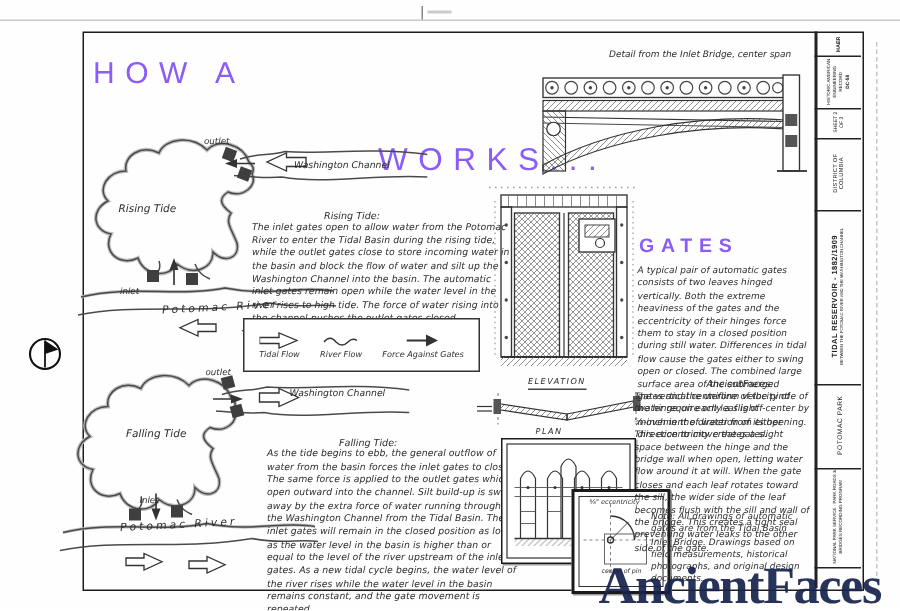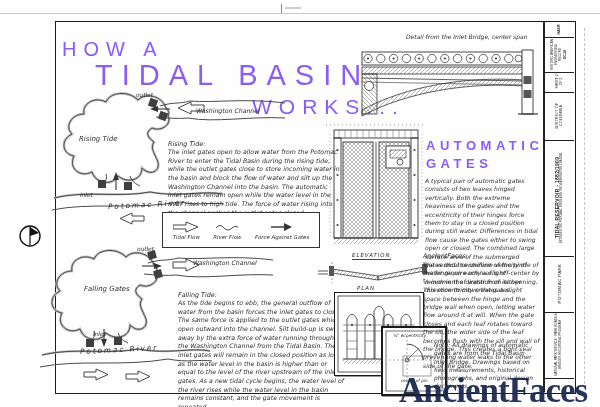--- a/index.html
+++ b/index.html
@@ -1,21 +1,21 @@
 <!DOCTYPE html>
 <html><head>
 <meta charset="utf-8">
 <style>
   html,body{margin:0;padding:0;background:#fff;}
   #sheet{position:relative;width:600px;height:407px;background:#fefefe;overflow:hidden;
          font-family:"Liberation Sans",sans-serif;}
   .abs{position:absolute;}
   .hw{font-family:"DejaVu Sans",sans-serif;font-style:italic;color:#2d2d2d;}
   .para{font-size:6.2px;line-height:1.4;letter-spacing:.05px;}
-  .phead{font-size:6.4px;margin-bottom:1px;}
+  .phead{font-size:6.4px;margin-bottom:1px;margin-left:48px;}
   .maplabel{font-size:5.8px;white-space:nowrap;}
   .bigtitle{font-family:"Liberation Sans",sans-serif;color:#8b5cf6;white-space:nowrap;}
   .ln{background:#222;}
   .thin{background:#c9c9c9;}
   .vcellwrap{transform-origin:0 0;transform:rotate(-90deg);display:flex;flex-direction:column;
              align-items:center;justify-content:center;text-align:center;color:#222;
              font-family:"Liberation Sans",sans-serif;}
   .inset{background:#fff;border:1.6px solid #1a1a1a;box-shadow:1px 1px 0 #999;}
   .legendbox{border:1px solid #333;background:#fff;display:flex;align-items:center;
              justify-content:space-around;padding:2px 3px;}
@@ -43,21 +43,20 @@
 
   <div class="abs thin" style="left:0;top:13px;width:600px;height:1px;"></div>
   <div class="abs" style="left:281px;top:4px;width:1px;height:9px;background:#888;"></div>
   <div class="abs" style="left:285px;top:7px;width:16px;height:2px;background:#ccc;"></div>
   <div class="abs" style="left:584px;top:28px;width:1px;height:356px;border-left:1px dashed #c4c4c4;"></div>
 
   <div class="abs" style="left:55px;top:21px;width:519px;height:371px;border:1.6px solid #1d1d1d;"></div>
   <div class="abs ln" style="left:543px;top:21px;width:1.5px;height:371px;"></div>
 
   <div class="abs bigtitle" style="left:62px;top:38px;font-size:20px;letter-spacing:7px;">HOW A</div>
-  <div class="abs bigtitle" style="left:95px;top:59px;font-size:29px;letter-spacing:9px;font-weight:500;">TIDAL BASIN</div>
   <div class="abs bigtitle" style="left:252px;top:95px;font-size:21px;letter-spacing:7px;">WORKS...</div>
 
   <div class="abs hw" style="left:406px;top:33px;font-size:6px;">Detail from the Inlet Bridge, center span</div>
   <svg class="abs" style="left:356px;top:26px;" width="184" height="92" viewBox="0 0 184 92">
     <rect x="6" y="26" width="162" height="13" fill="none" stroke="#333" stroke-width="0.9"></rect>
     <g stroke="#444" fill="none" stroke-width="0.8">
       <circle cx="12" cy="32.5" r="4.2"></circle>
         <circle cx="24.8" cy="32.5" r="4.2"></circle>
         <circle cx="37.6" cy="32.5" r="4.2"></circle>
       <circle cx="50.4" cy="32.5" r="4.2"></circle>
@@ -175,21 +174,21 @@
     <path d="M2,124 C40,116 84,124 130,116 C150,120 162,116 174,118" fill="none" stroke="#4a4a4a" stroke-width="1"></path>
     <g transform="translate(46,126)">
         <polygon points="0,3 12,3 12,0 24,5.5 12,11 12,8 0,8" fill="none" stroke="#333" stroke-width="0.9"></polygon>
       </g>
     <g transform="translate(88,128)">
         <polygon points="0,3 12,3 12,0 24,5.5 12,11 12,8 0,8" fill="none" stroke="#333" stroke-width="0.9"></polygon>
       </g>
   </svg>
   <div class="abs hw maplabel" style="left:137px;top:246px;">outlet</div>
   <div class="abs hw maplabel" style="left:193px;top:259px;font-size:6.2px;">Washington Channel</div>
-  <div class="abs hw maplabel" style="left:84px;top:285px;font-size:7px;">Falling Gates</div>
+  <div class="abs hw maplabel" style="left:84px;top:285px;font-size:7px;">Falling Tide</div>
   <div class="abs hw maplabel" style="left:93px;top:331px;">inlet</div>
   <div class="abs hw maplabel" style="left:80px;top:345px;font-size:7.2px;letter-spacing:2px;transform:rotate(-3deg);">Potomac River</div>
 
   <div class="abs hw phead" style="left:178px;top:291px;">Falling Tide:</div>
   <div class="abs hw para" style="left:178px;top:299px;width:167px;">As the tide begins to ebb, the general outflow of water from the basin forces the inlet gates to close.  The same force is applied to the outlet gates which open outward into the channel.  Silt build-up is swept away by the extra force of water running through the Washington Channel from the Tidal Basin.  The inlet gates will remain in the closed position as long as the water level in the basin is higher than or equal to the level of the river upstream of the inlet gates.  As a new tidal cycle begins, the water level of the river rises while the water level in the basin remains constant, and the gate movement is repeated.</div>
 
   <svg class="abs" style="left:326px;top:120px;" width="100" height="130" viewBox="0 0 100 130">
     <line x1="0" y1="5" x2="100" y2="5" stroke="#9a9a9a" stroke-width="1" stroke-dasharray="1,3"></line>
     <line x1="4" y1="14" x2="4" y2="118" stroke="#9a9a9a" stroke-width="0.8" stroke-dasharray="1,2.5"></line>
     <line x1="96" y1="14" x2="96" y2="118" stroke="#9a9a9a" stroke-width="0.8" stroke-dasharray="1,2.5"></line>
@@ -284,21 +283,20 @@
       <line x1="24" y1="8" x2="24" y2="58" stroke="#777" stroke-width="0.6" stroke-dasharray="2,2"></line>
       <path d="M24,16 A16,16 0 0 1 40,32" fill="none" stroke="#333" stroke-width="0.9"></path>
       <circle cx="24" cy="32" r="2" fill="none" stroke="#333" stroke-width="0.9"></circle>
       <rect x="20" y="28" width="28" height="20" fill="none" stroke="#555" stroke-width="0.6"></rect>
       <line x1="24" y1="32" x2="36" y2="20" stroke="#333" stroke-width="0.6"></line>
     </svg>
     <div class="abs hw" style="left:10px;top:5px;font-size:4.4px;white-space:nowrap;">⅝" eccentricity</div>
     <div class="abs hw" style="left:18px;top:50px;font-size:4.2px;white-space:nowrap;">center of pin</div>
   </div>
 
-  <div class="abs bigtitle" style="left:426px;top:138px;font-size:13px;letter-spacing:4.5px;font-weight:600;">AUTOMATIC</div>
   <div class="abs bigtitle" style="left:426px;top:156px;font-size:13px;letter-spacing:4.5px;font-weight:600;">GATES</div>
   <div class="abs hw para" style="left:425px;top:177px;width:113px;font-size:6px;">A typical pair of automatic gates consists of two leaves hinged vertically.  Both the extreme heaviness of the gates and the eccentricity of their hinges force them to stay in a closed position during still water.  Differences in tidal flow cause the gates either to swing open or closed.  The combined large surface area of the submerged gates and the uniform velocity of water require only a slight movement of water from either direction to move the gates.</div>
 
   <div class="abs hw phead" style="left:423px;top:252px;">AncientFaces:</div>
   <div class="abs hw para" style="left:423px;top:261px;width:117px;font-size:6px;">The vertical centerline of the pintle of the hinge on each leaf is off-center by ⅝-inch in the direction of its opening.  This eccentricity creates a slight space between the hinge and the bridge wall when open, letting water flow around it at will.  When the gate closes and each leaf rotates toward the sill, the wider side of the leaf becomes flush with the sill and wall of the bridge.  This creates a tight seal preventing water leaks to the other side of the gate.</div>
 
   <div class="abs hw para" style="left:434px;top:341px;width:102px;font-size:5.9px;">Note:  All drawings of automatic gates are from the Tidal Basin Inlet Bridge. Drawings based on field measurements, historical photographs, and original design documents.</div>
 
   <div class="abs ln" style="left:543px;top:37px;width:31px;height:1px;"></div>
   <div class="abs ln" style="left:543px;top:72px;width:31px;height:1px;"></div>

